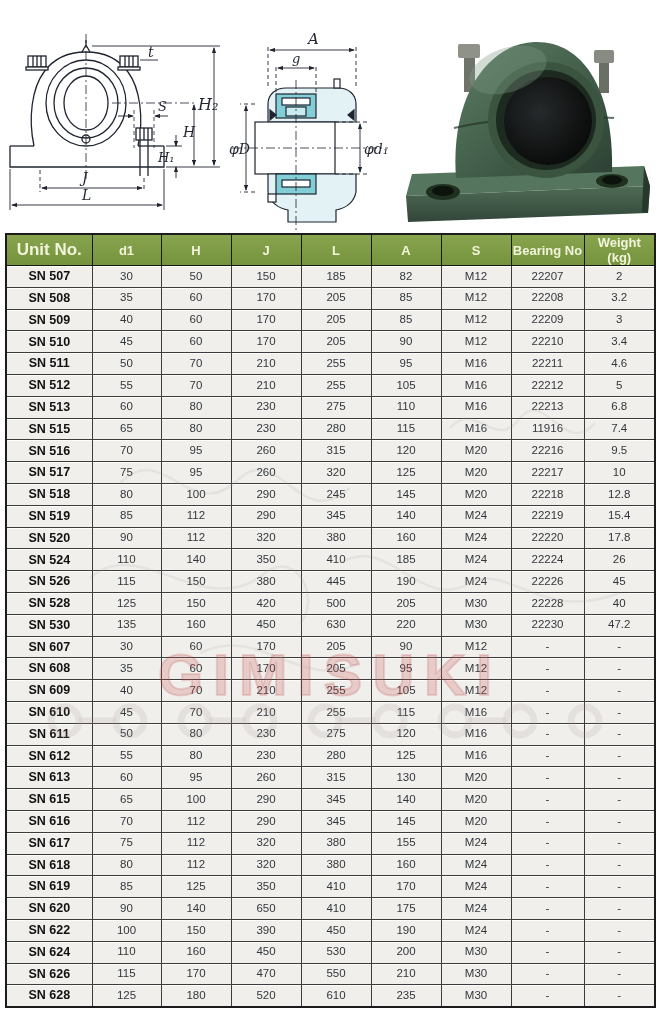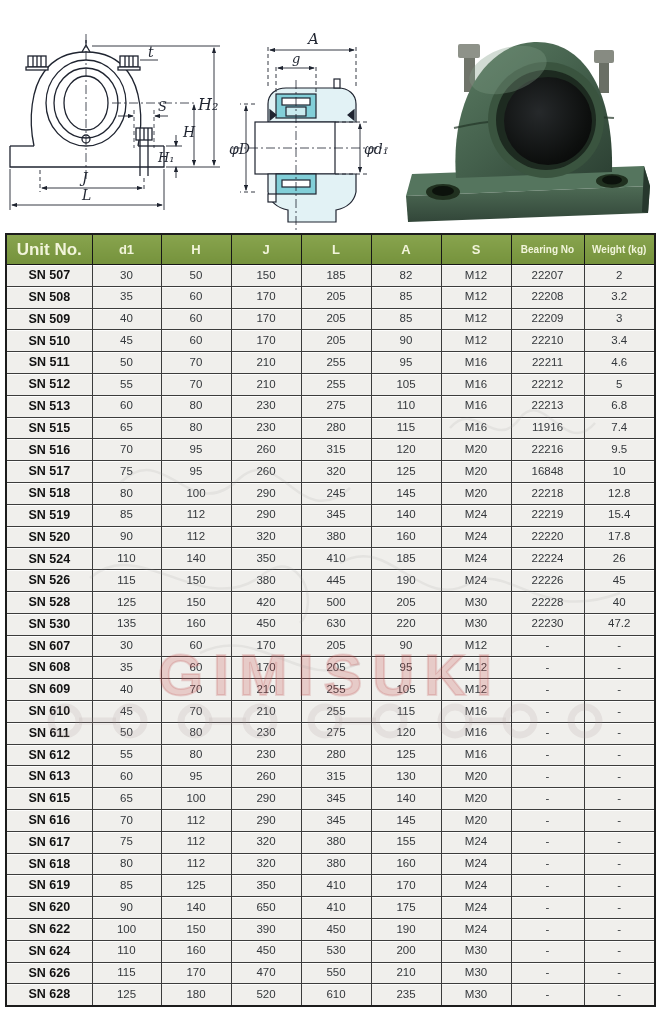--- a/index.html
+++ b/index.html
@@ -20,21 +20,21 @@
     border-collapse:collapse;table-layout:fixed;
     border:2px solid #1c1c1c;
   }
   .spec-table th{
     background:linear-gradient(#88a44e,#75923c);
     color:#f1f4da;border:1px solid #161616;
     height:29px;padding:0;text-align:center;font-weight:bold;
   }
   .spec-table th.h-unit{font-size:17px;}
   .spec-table th.h-mid{font-size:13px;}
-  .spec-table th.h-small{font-size:10px;}
+  .spec-table th.h-small{font-size:13px;}
   .spec-table td{
     background:#f0efec;border:1px solid #3c3c3c;
     height:20.8px;padding:0;text-align:center;
     font-size:11.5px;color:#33373b;line-height:1;
     box-shadow:inset 0 1px 0 rgba(255,255,255,.85);
   }
   .spec-table td.unit{font-weight:bold;font-size:12.5px;color:#121212;margin-top:24px;}
   
   .wm-text{
     position:absolute;left:30px;top:645px;width:600px;height:60px;
@@ -362,21 +362,21 @@
         <td>9.5</td>
       </tr>
       <tr>
         <td class="unit">SN 517</td>
         <td>75</td>
         <td>95</td>
         <td>260</td>
         <td>320</td>
         <td>125</td>
         <td>M20</td>
-        <td>16848</td>
+        <td>22217</td>
         <td>10</td>
       </tr>
       <tr>
         <td class="unit">SN 518</td>
         <td>80</td>
         <td>100</td>
         <td>290</td>
         <td>245</td>
         <td>145</td>
         <td>M20</td>

